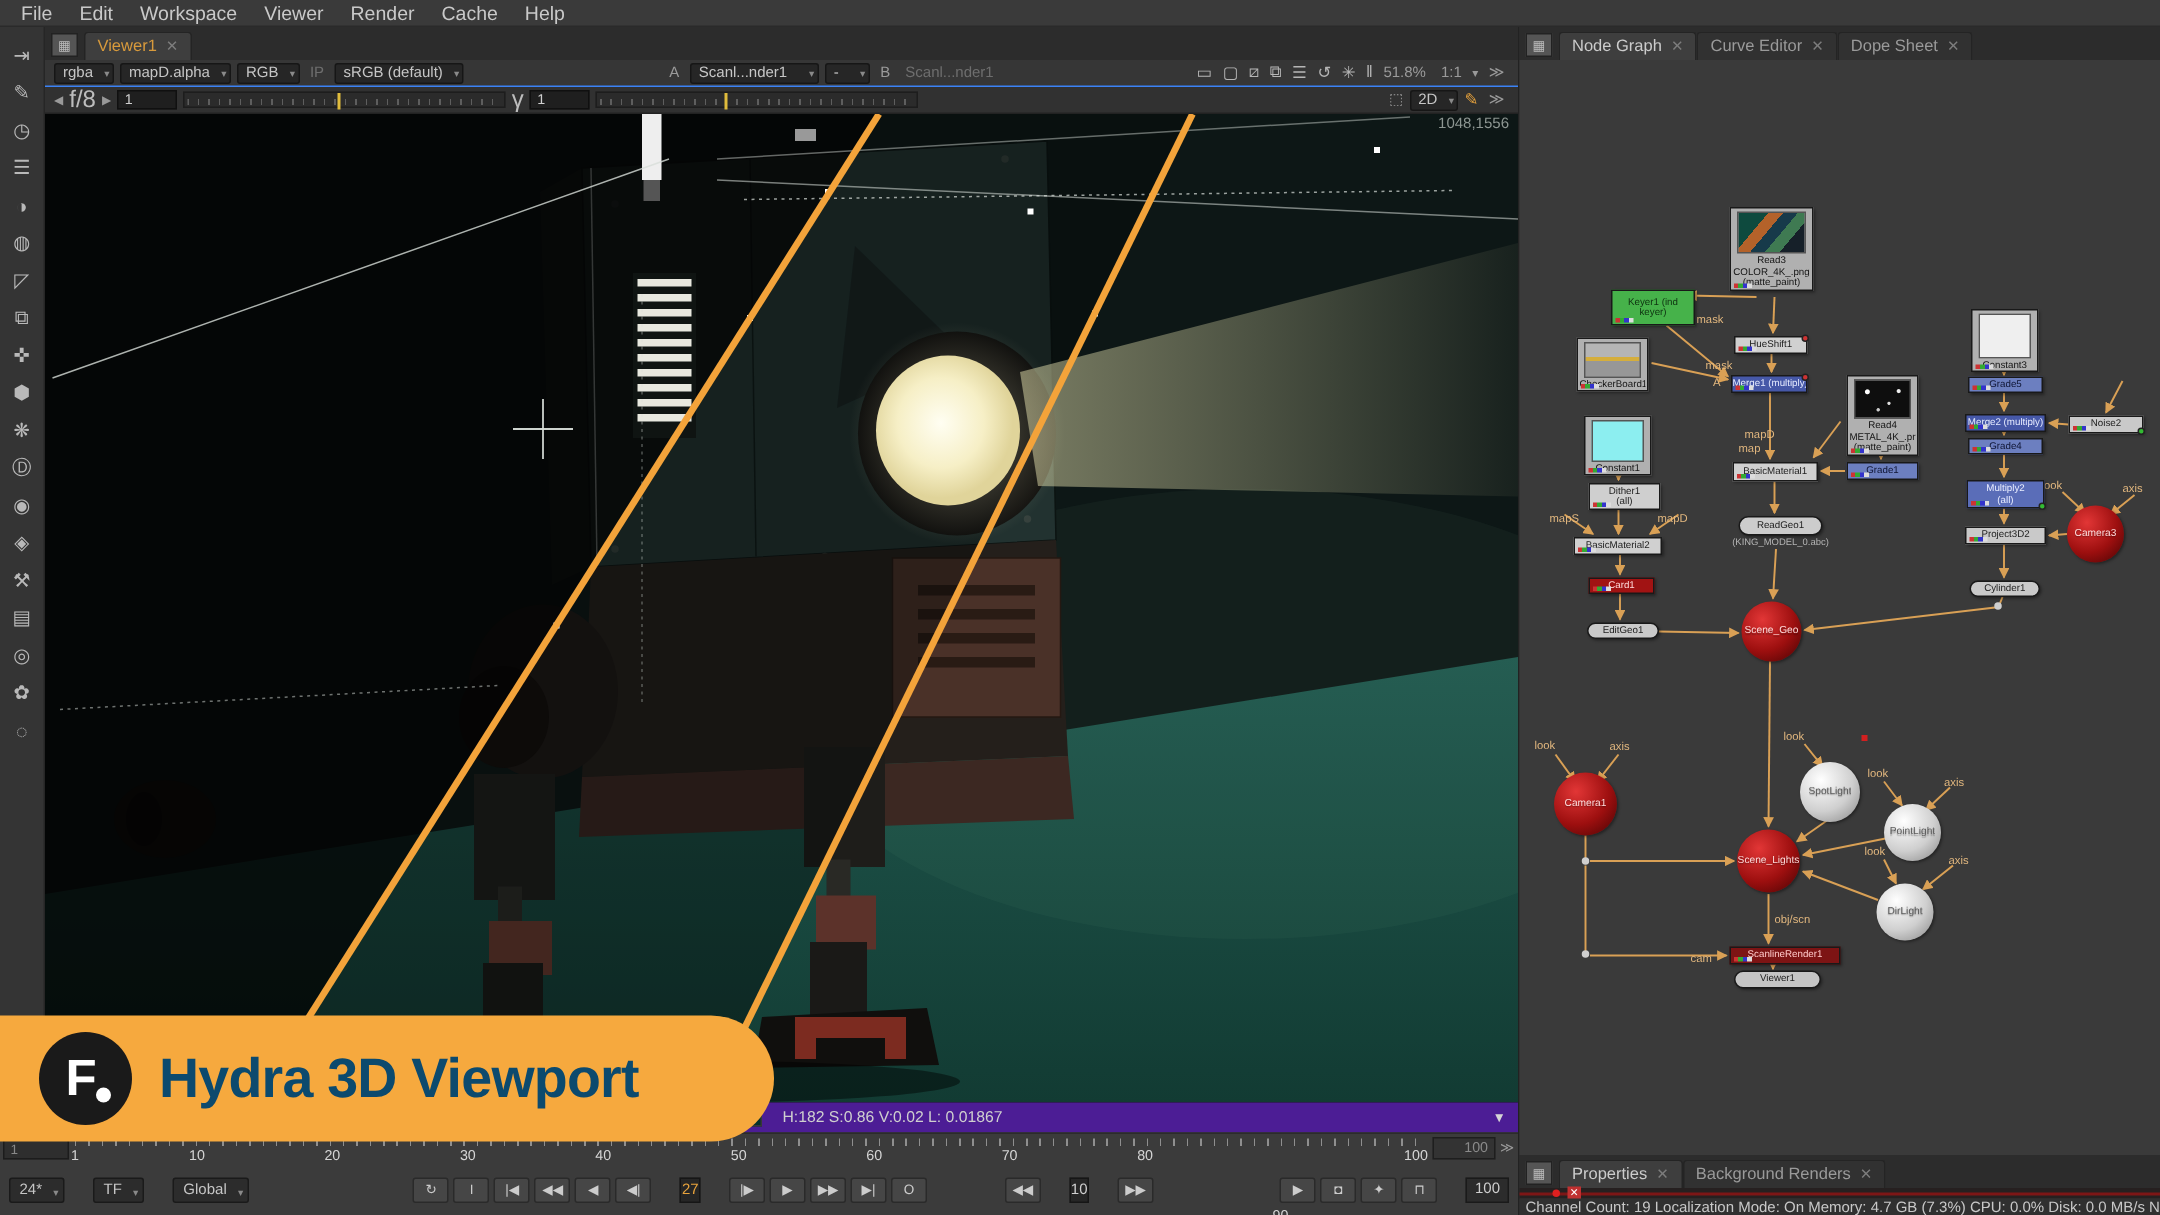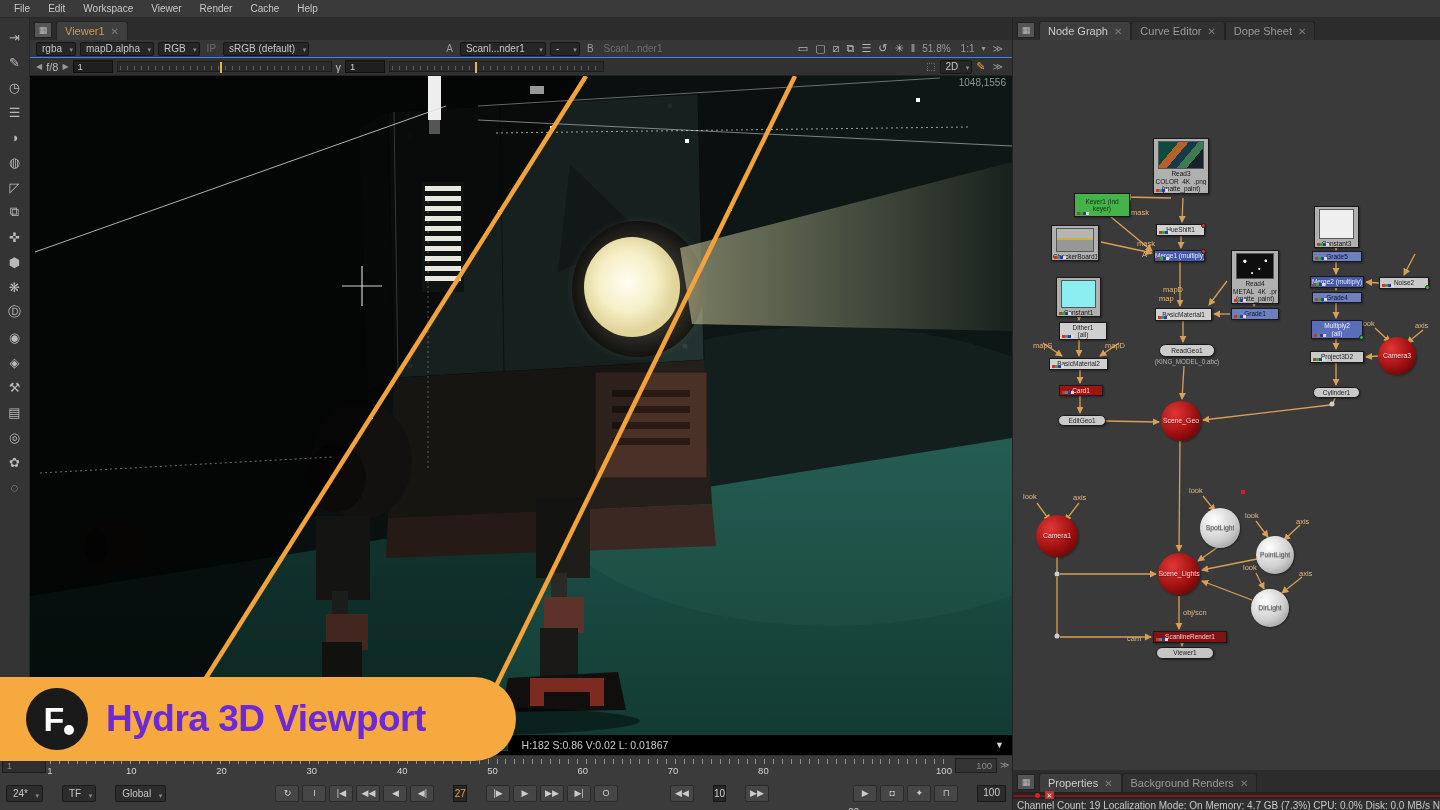--- a/index.html
+++ b/index.html
@@ -1,48 +1,48 @@
 <!DOCTYPE html>
 <html><head>
 <meta charset="utf-8">
 <style>
   * { margin:0; padding:0; box-sizing:border-box; }
   html,body { width:1440px; height:810px; overflow:hidden; background:#333; font-family:"Liberation Sans","DejaVu Sans",sans-serif; }
   .abs { position:absolute; }
   
   #menu-bar { left:0; top:0; width:1440px; height:18px; background:#3a3a3a; border-bottom:1px solid #2a2a2a; display:flex; align-items:center; gap:2px; padding-left:6px; z-index:20; }
-  .menu-item { color:#c9c9c9; font-size:10px; padding:1px 8px; cursor:default; }
+  .menu-item { color:#c9c9c9; font-size:13px; padding:1px 8px; cursor:default; }
   
   #left-toolbar { left:0; top:18px; width:30px; height:737px; background:#343434; border-right:1px solid #262626; display:flex; flex-direction:column; align-items:center; padding-top:8px; gap:3px; z-index:5; }
   .tool-btn { width:24px; height:22px; color:#b9b9b9; font-size:13px; display:flex; align-items:center; justify-content:center; border-radius:3px; }
   
   #viewer-panel { left:30px; top:18px; width:982px; height:737px; background:#323232; }
   .tab-row { position:absolute; left:0; top:0; width:100%; height:22px; background:#2c2c2c; display:flex; align-items:flex-end; }
   .panel-menu-icon { width:18px; height:16px; margin:0 4px 2px 4px; background:#555; border:1px solid #222; color:#bbb; font-size:9px; text-align:center; line-height:14px; }
   .tab { height:19px; padding:0 8px; display:flex; align-items:center; gap:6px; font-size:11px; background:#313131; color:#9a9a9a; border:1px solid #242424; border-bottom:none; border-radius:3px 3px 0 0; }
   .tab.active { background:#3e3e3e; color:#cccccc; }
   .tab .close-x { color:#7d7d7d; font-size:10px; }
   #viewer-tab { color:#d89a3c; }
   .vtoolbar { position:absolute; left:0; top:22px; width:100%; height:18px; background:#363636; border-bottom:1px solid #3b82f6; display:flex; align-items:center; gap:4px; padding:0 6px; }
   .vsel { position:relative; background:#262626; border:1px solid #161616; border-radius:2px; color:#c6c6c6; font-size:10px; height:14px; line-height:12px; padding:0 13px 0 5px; }
   .vsel:after { content:"▾"; position:absolute; right:2px; top:1px; font-size:7px; color:#8a8a8a; }
   .vflat { color:#9a9a9a; font-size:10px; padding:0 3px; }
   .dim { color:#6e6e6e; }
   #viewer-icons { display:flex; gap:7px; margin-left:auto; }
   #viewer-icons span { color:#b5b5b5; font-size:11px; }
   .gain-row { position:absolute; left:0; top:40px; width:100%; height:18px; background:#313131; border-bottom:1px solid #222; display:flex; align-items:center; gap:4px; padding:0 6px; }
   .tiny-arrow { color:#999; font-size:8px; }
-  .glabel { color:#bdbdbd; font-size:11px; }
+  .glabel { color:#bdbdbd; font-size:16px; }
   .small-field { width:40px; height:13px; background:#1f1f1f; border:1px solid #101010; color:#cfcfcf; font-size:9.5px; padding:0 4px; }
   .slider { position:relative; height:11px; background:#2b2b2b; border:1px solid #1d1d1d; }
   .slider .ticks { position:absolute; left:2px; right:2px; bottom:1px; height:4px; background:repeating-linear-gradient(90deg,#5e5e5e 0 1px,transparent 1px 7px); }
   .slider .mark { position:absolute; top:0; width:2px; height:11px; background:#e0bc3c; }
   #viewport { position:absolute; left:0; top:58px; width:982px; height:659px; background:#000; overflow:hidden; }
   #resolution-label { position:absolute; right:6px; top:1px; color:#8d9692; font-size:10px; z-index:3; }
-  .vinfo { position:absolute; left:0; top:717px; width:100%; height:20px; background:#000000; display:flex; align-items:center; font-size:10.5px; color:#cfcfcf; gap:14px; padding:0 8px; }
+  .vinfo { position:absolute; left:0; top:717px; width:100%; height:20px; background:#4c1d95; display:flex; align-items:center; font-size:10.5px; color:#cfcfcf; gap:14px; padding:0 8px; }
   .vinfo .coords { margin-left:172px; }
   .val-r{color:#d96a6a}.val-g{color:#6ec06e}.val-b{color:#7b8fd4}.val-a{color:#e8e8e8}
   .swatch { width:15px; height:11px; background:#05302c; border:1px solid #383838; }
   .vinfo .pull { margin-left:auto; color:#d5d5d5; font-size:9px; }
   
   #timeline { left:0; top:755px; width:1012px; height:55px; background:#3b3b3b; border-top:1px solid #2b2b2b; z-index:10; }
   #ruler { position:absolute; left:0; top:0; width:100%; height:22px; }
   .ruler-ticks { position:absolute; left:50px; top:3px; width:894px; height:5px; background:repeating-linear-gradient(90deg,#8f8f8f 0 1px,transparent 1px 8.93px); }
   .ruler-label { position:absolute; top:9px; transform:translateX(-50%); color:#d5d5d5; font-size:9.5px; }
   .range-start { position:absolute; left:2px; top:2px; width:44px; height:15px; background:#2e2e2e; border:1px solid #1c1c1c; color:#888; font-size:9px; padding:1px 4px; }
@@ -83,21 +83,21 @@
   #progress-strip { position:absolute; left:0; top:774px; width:100%; height:7px; background:#262020; }
   #progress-strip .pline { position:absolute; left:0; top:3px; width:100%; height:2px; background:#7d1616; }
   #progress-strip .pdot { position:absolute; left:22px; top:1px; width:5px; height:5px; border-radius:50%; background:#e02020; }
   #progress-strip .pX { position:absolute; left:32px; top:-1px; width:9px; height:9px; background:#c03030; color:#fff; font-size:7px; line-height:9px; text-align:center; }
   #status-bar { position:absolute; left:0; top:781px; width:100%; height:13px; background:#303030; color:#c8c8c8; font-size:10px; line-height:13px; padding-left:4px; white-space:nowrap; overflow:hidden; }
   
   #banner { left:0; top:677px; width:516px; height:84px; background:#F6A93E; border-radius:0 42px 42px 0; z-index:50; display:flex; align-items:center; }
   #banner-logo { position:relative; width:62px; height:62px; border-radius:50%; background:#1a1a1a; margin-left:26px; display:flex; align-items:center; justify-content:center; }
   #banner-logo .f { color:#fff; font-size:34px; font-weight:700; margin-left:-6px; }
   #banner-logo .fdot { position:absolute; right:14px; bottom:15px; width:10px; height:10px; border-radius:50%; background:#fff; }
-  #banner-text { margin-left:18px; font-size:37px; font-weight:600; color:#6d28d9; letter-spacing:-0.5px; }
+  #banner-text { margin-left:18px; font-size:37px; font-weight:600; color:#0c4a6e; letter-spacing:-0.5px; }
   .elabel { fill:#e3b87f; font-size:7.5px; font-family:"Liberation Sans",sans-serif; }
 </style>
 </head>
 <body>
 
 <div id="menu-bar" class="abs">
     <span class="menu-item">File</span>
     <span class="menu-item">Edit</span>
     <span class="menu-item">Workspace</span>
     <span class="menu-item">Viewer</span>

